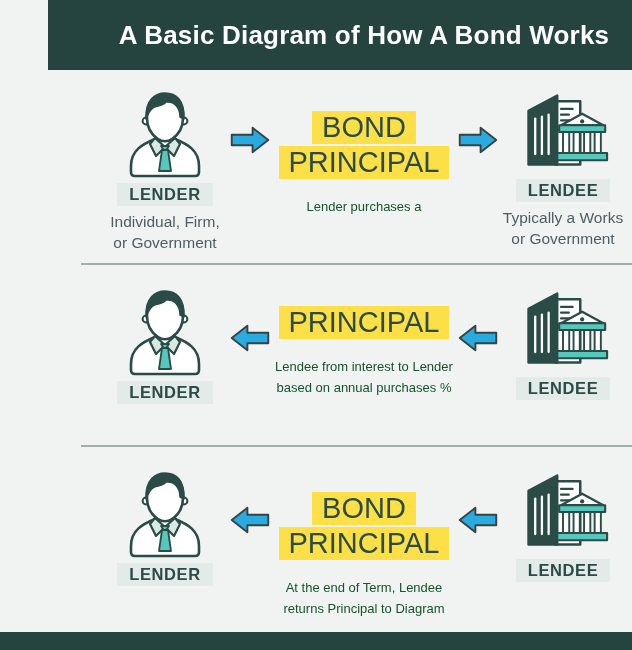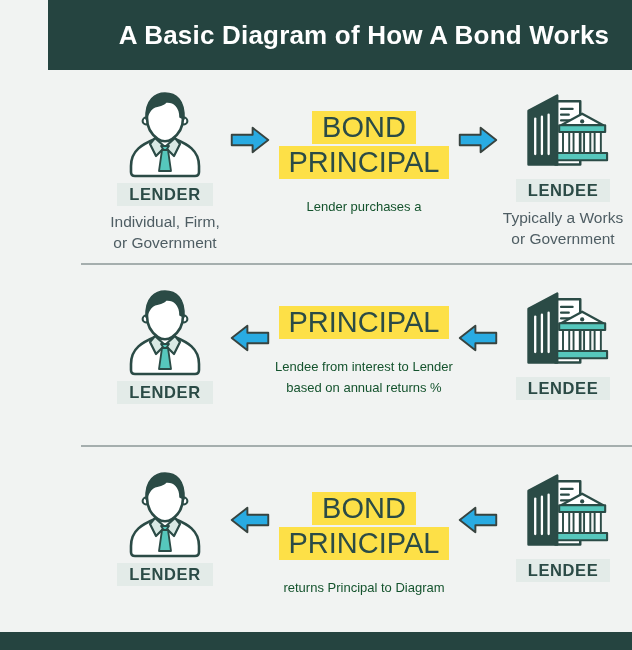--- a/index.html
+++ b/index.html
@@ -137,21 +137,21 @@
         <span class="icon-slot">
   <svg width="40" height="30" viewBox="0 0 46 34">
     <polygon points="2,11 26,11 26,3 44,17 26,31 26,23 2,23" fill="#29ABE2" stroke="#38433F" stroke-width="2.2" stroke-linejoin="round"></polygon>
   </svg>
 </span>
       </div>
     <div class="center-col">
       <div class="heading-line">PRINCIPAL</div>
       <div class="desc">
         <span class="line">Lendee from interest to Lender</span>
-        <span class="line">based on annual returns %</span>
+        <span class="line">based on annual purchases %</span>
       </div>
     </div>
     <div class="arrow-col arrow-left">
         <span class="icon-slot">
   <svg width="40" height="30" viewBox="0 0 46 34">
     <polygon points="2,11 26,11 26,3 44,17 26,31 26,23 2,23" fill="#29ABE2" stroke="#38433F" stroke-width="2.2" stroke-linejoin="round"></polygon>
   </svg>
 </span>
       </div>
     <div class="entity">
@@ -207,20 +207,21 @@
         <span class="icon-slot">
   <svg width="40" height="30" viewBox="0 0 46 34">
     <polygon points="2,11 26,11 26,3 44,17 26,31 26,23 2,23" fill="#29ABE2" stroke="#38433F" stroke-width="2.2" stroke-linejoin="round"></polygon>
   </svg>
 </span>
       </div>
     <div class="center-col">
       <div class="heading-line">BOND</div>
       <div class="heading-line">PRINCIPAL</div>
       <div class="desc">
+        <span class="line">At the end of Term, Lendee</span>
         <span class="line">returns Principal to Diagram</span>
       </div>
     </div>
     <div class="arrow-col arrow-left">
         <span class="icon-slot">
   <svg width="40" height="30" viewBox="0 0 46 34">
     <polygon points="2,11 26,11 26,3 44,17 26,31 26,23 2,23" fill="#29ABE2" stroke="#38433F" stroke-width="2.2" stroke-linejoin="round"></polygon>
   </svg>
 </span>
       </div>

